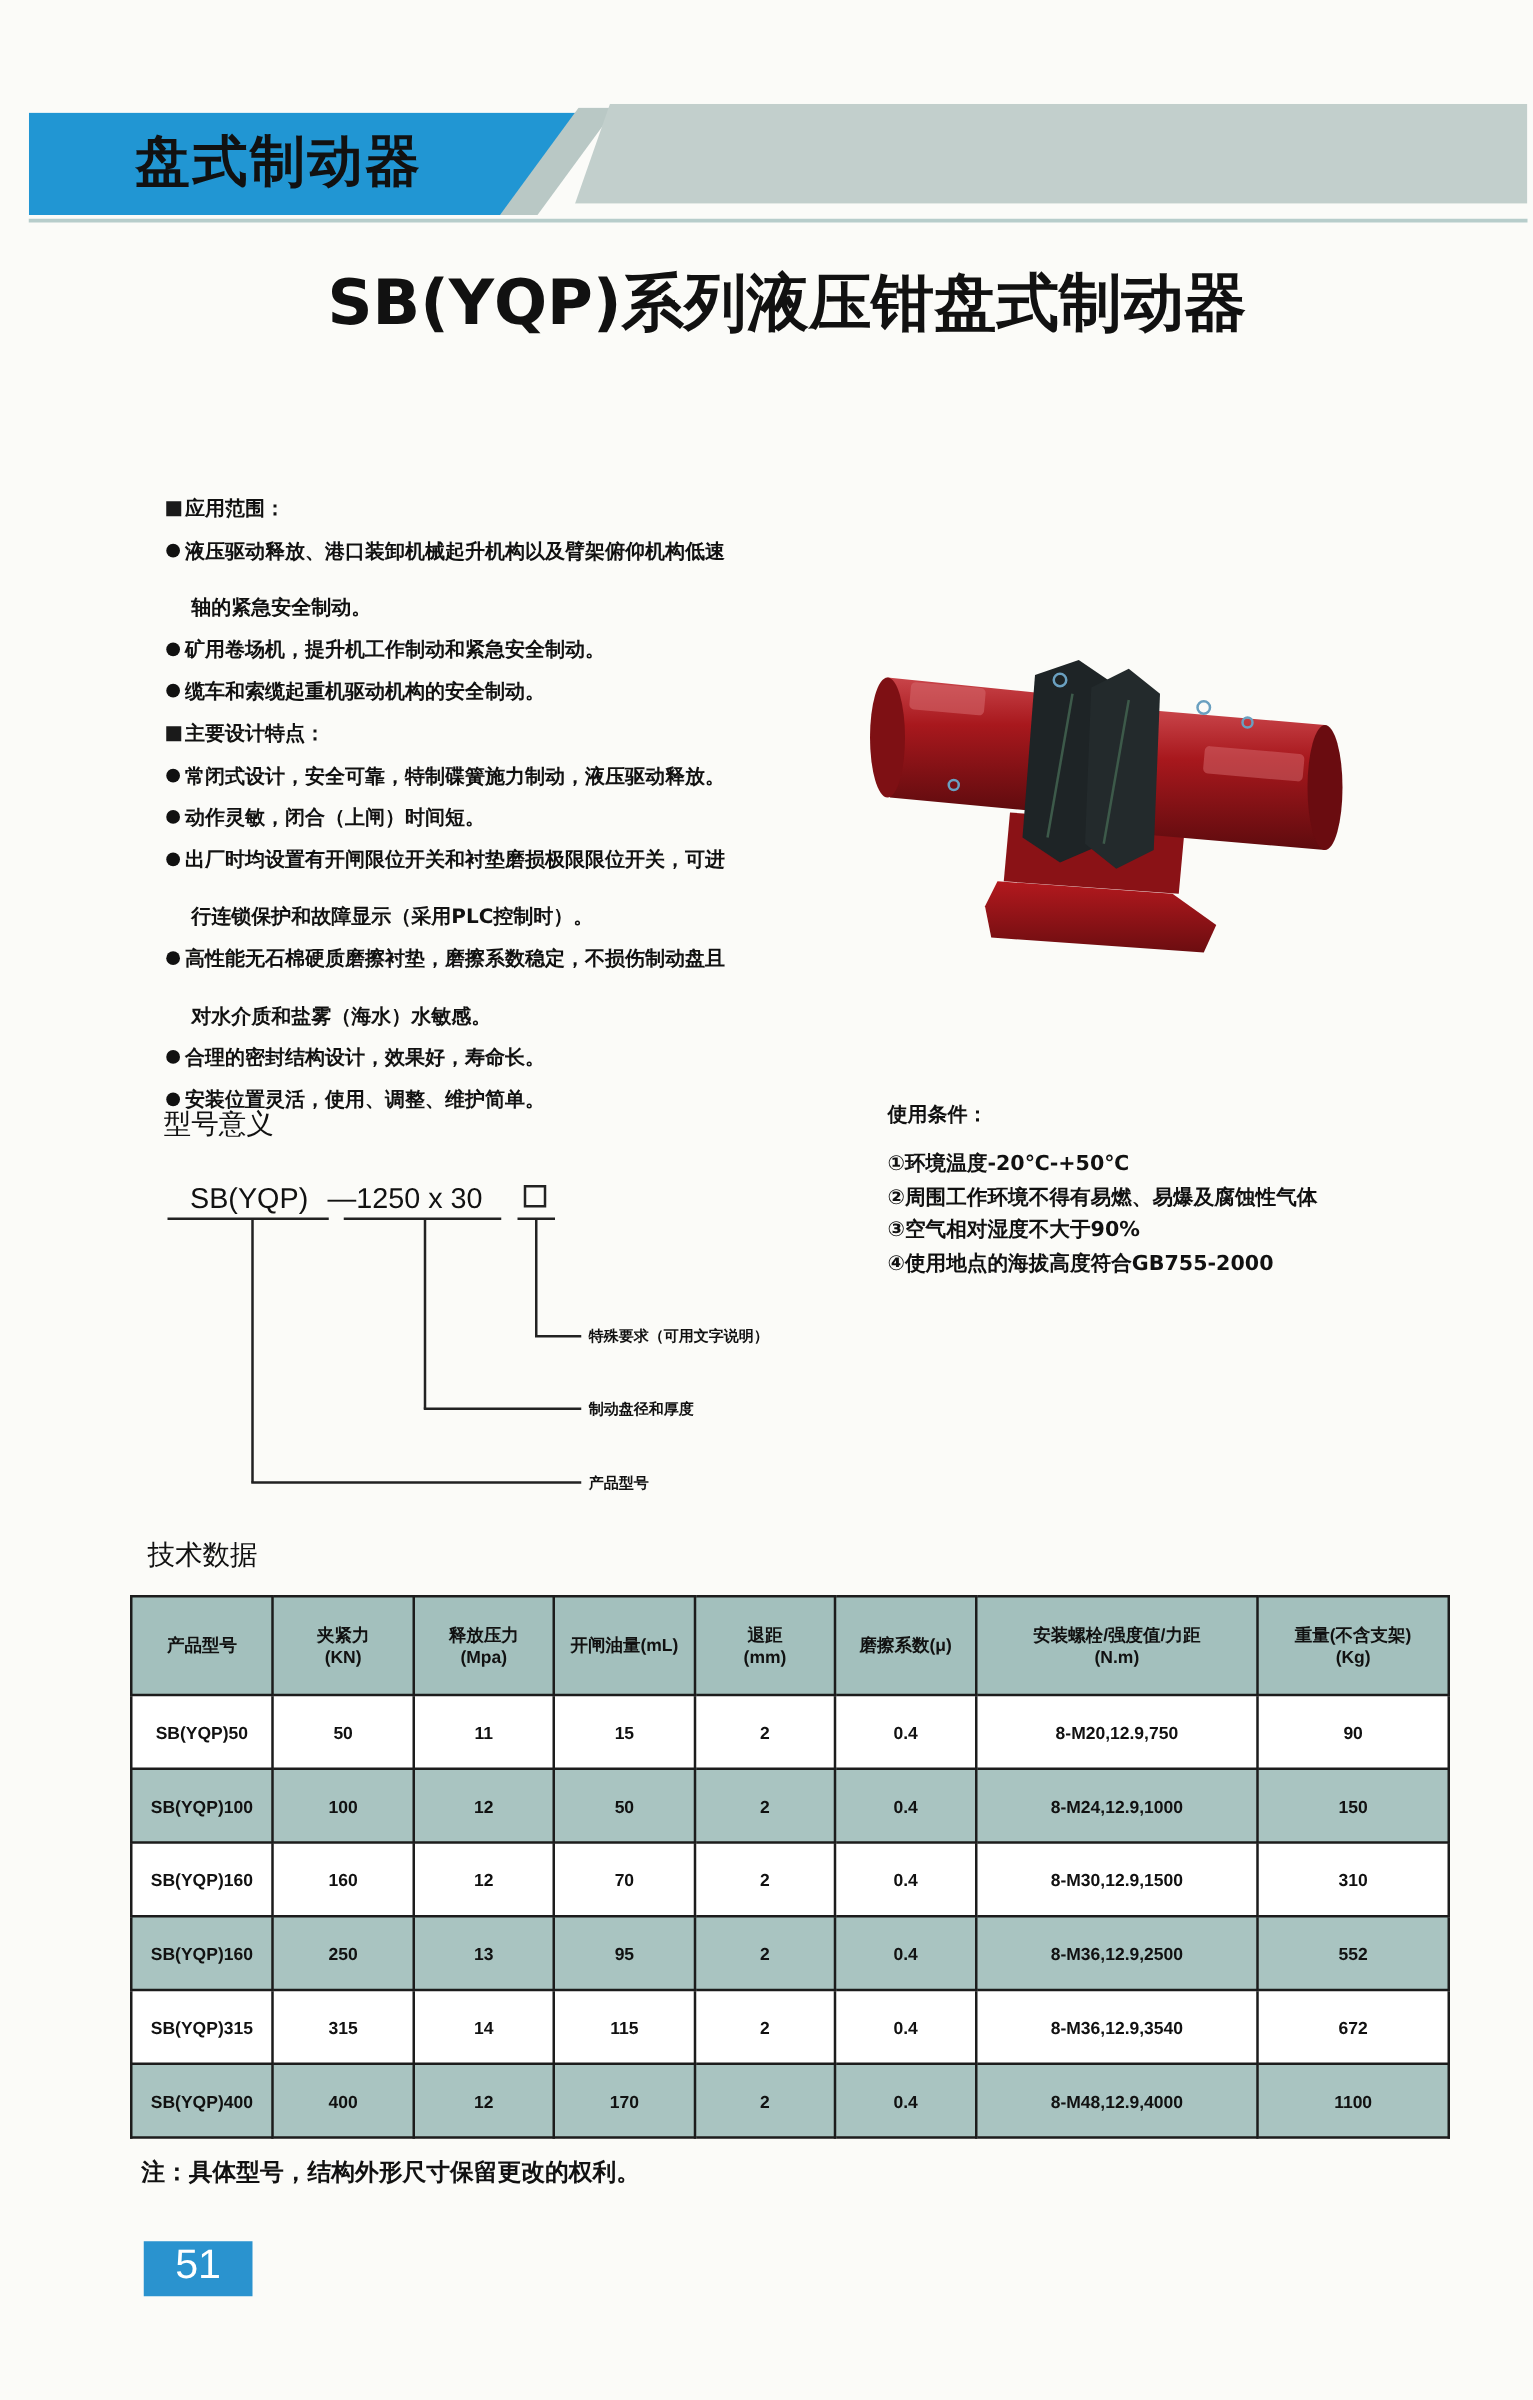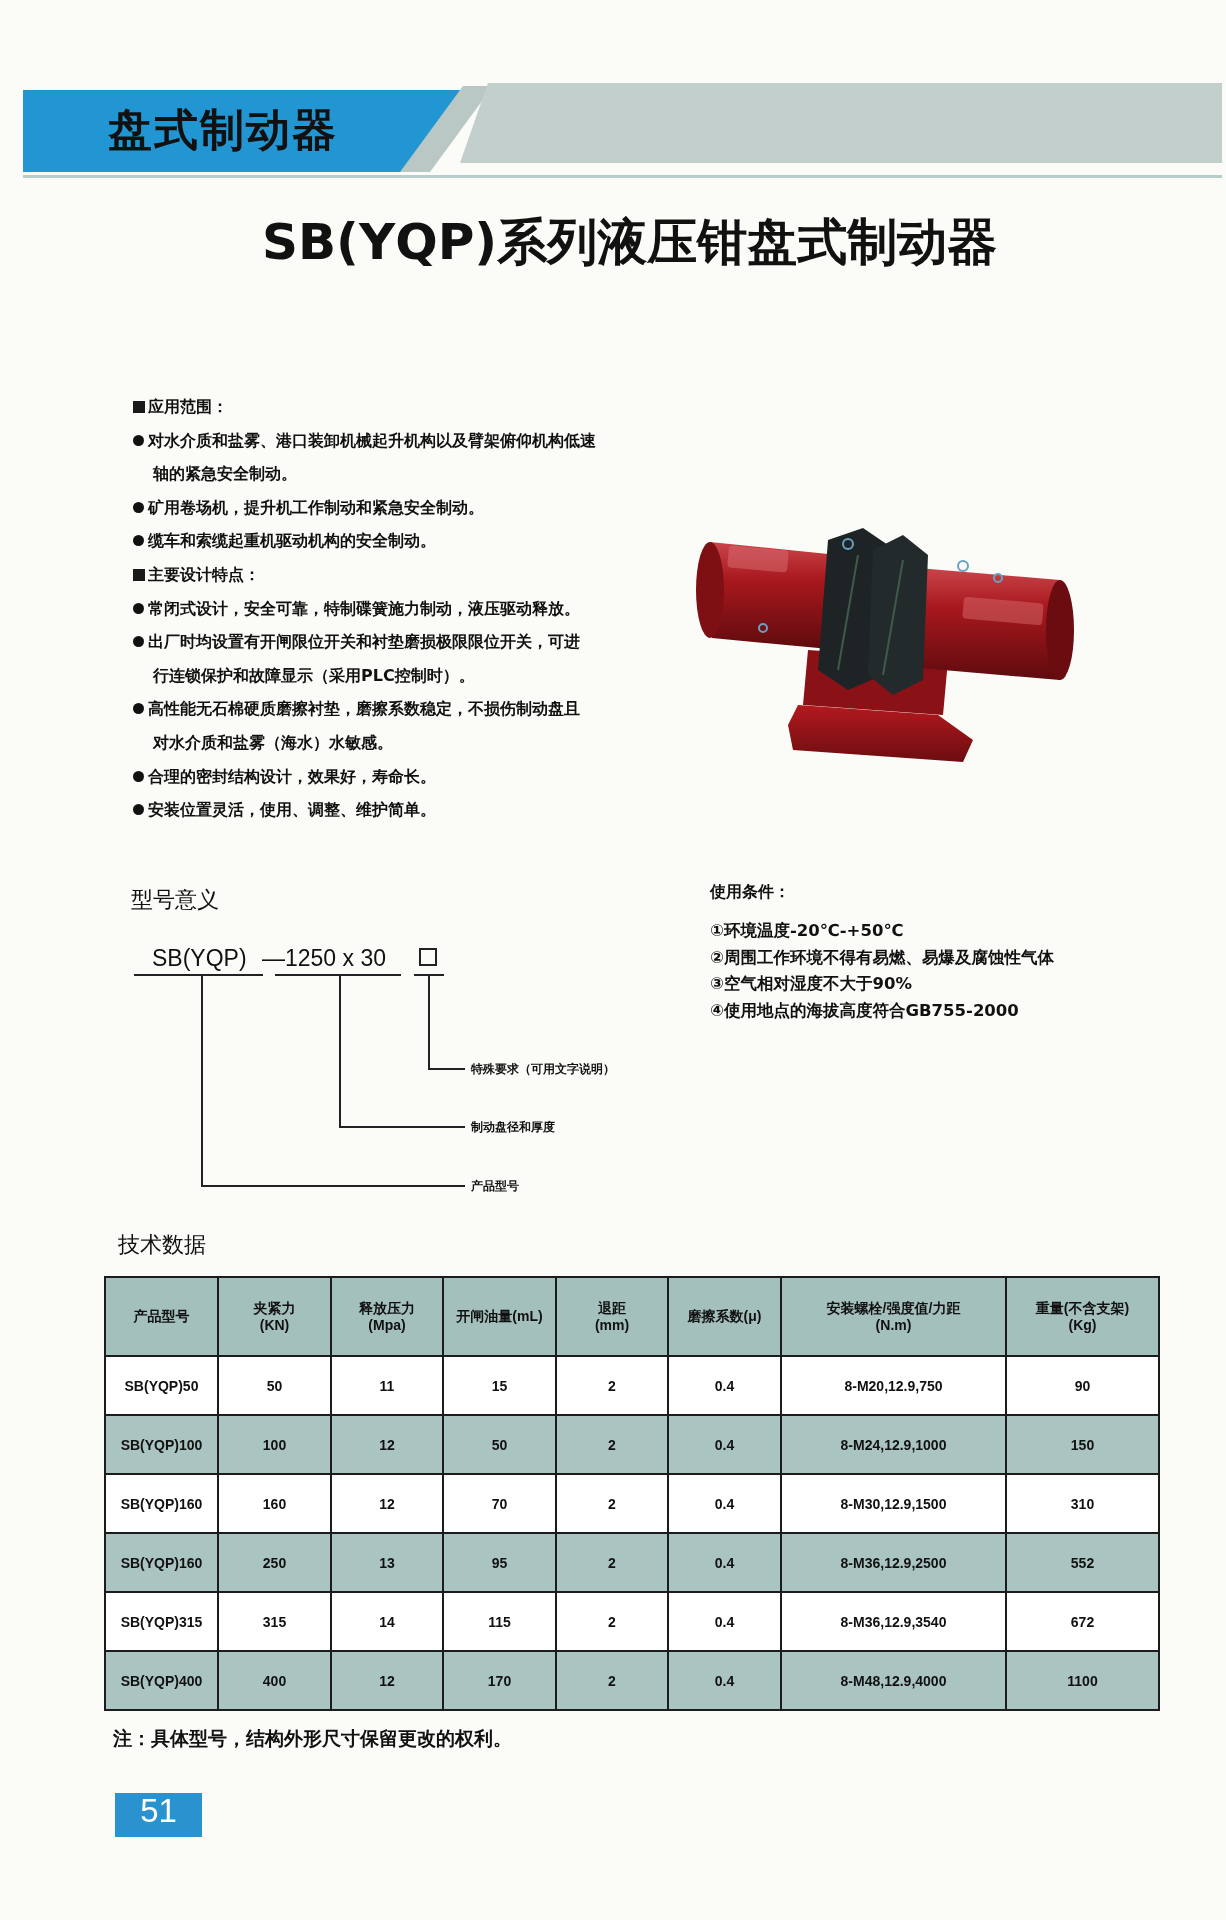--- a/index.html
+++ b/index.html
@@ -31,21 +31,21 @@
     left:108px; top:100px; font-size:44px; font-weight:bold; letter-spacing:2px;
     color:#111; line-height:60px;
   }
   .main-title {
     left:262px; top:206px; font-size:50px; font-weight:bold; line-height:72px;
     white-space:nowrap; letter-spacing:0px;
   }
   
   .features { left:133px; top:390px; width:540px; font-size:16px; font-weight:bold; line-height:33.6px; }
   .features .line { white-space:nowrap; }
-  .features .indent { padding-left:20px; }
+  .features .indent { padding-left:20px;margin-top:12px; }
   .sq { display:inline-block; width:12px; height:12px; background:#1a1a1a; margin-right:3px; vertical-align:-1px; }
   .dot { display:inline-block; width:11px; height:11px; border-radius:50%; background:#111; margin-right:4px; vertical-align:0px; }
   
   .product { left:688px; top:500px; width:390px; height:270px; }
   
   .h2 { font-size:22px; font-weight:normal; line-height:30px; }
   .model-text { font-family:"Liberation Sans", sans-serif; font-size:23px; line-height:28px; white-space:nowrap; }
   .hline { background:#222; height:2px; }
   .vline { background:#222; width:2px; }
   .diag-label { font-size:12px; font-weight:bold; line-height:16px; white-space:nowrap; }
@@ -78,26 +78,27 @@
 <div class="abs band-blue"></div>
 <div class="abs band-stripe"></div>
 <div class="abs band-gray"></div>
 <div class="abs band-line"></div>
 <div class="abs band-title">盘式制动器</div>
 
 <div class="abs main-title">SB(YQP)系列液压钳盘式制动器</div>
 
 <div class="abs features">
   <div class="line"><span class="sq"></span><span>应用范围：</span></div>
-  <div class="line"><span class="dot"></span><span>对水介质和盐雾、港口装卸机械起升机构以及臂架俯仰机构低速</span></div>
+  <div class="line"><span class="dot"></span><span>液压驱动释放、港口装卸机械起升机构以及臂架俯仰机构低速</span></div>
   <div class="line indent">轴的紧急安全制动。</div>
   <div class="line"><span class="dot"></span><span>矿用卷场机，提升机工作制动和紧急安全制动。</span></div>
   <div class="line"><span class="dot"></span><span>缆车和索缆起重机驱动机构的安全制动。</span></div>
   <div class="line"><span class="sq"></span><span>主要设计特点：</span></div>
   <div class="line"><span class="dot"></span><span>常闭式设计，安全可靠，特制碟簧施力制动，液压驱动释放。</span></div>
+  <div class="line"><span class="dot"></span><span>动作灵敏，闭合（上闸）时间短。</span></div>
   <div class="line"><span class="dot"></span><span>出厂时均设置有开闸限位开关和衬垫磨损极限限位开关，可进</span></div>
   <div class="line indent">行连锁保护和故障显示（采用PLC控制时）。</div>
   <div class="line"><span class="dot"></span><span>高性能无石棉硬质磨擦衬垫，磨擦系数稳定，不损伤制动盘且</span></div>
   <div class="line indent">对水介质和盐雾（海水）水敏感。</div>
   <div class="line"><span class="dot"></span><span>合理的密封结构设计，效果好，寿命长。</span></div>
   <div class="line"><span class="dot"></span><span>安装位置灵活，使用、调整、维护简单。</span></div>
 </div>
 
 <div class="abs product">
   <svg width="390" height="270" viewBox="0 0 390 270">

